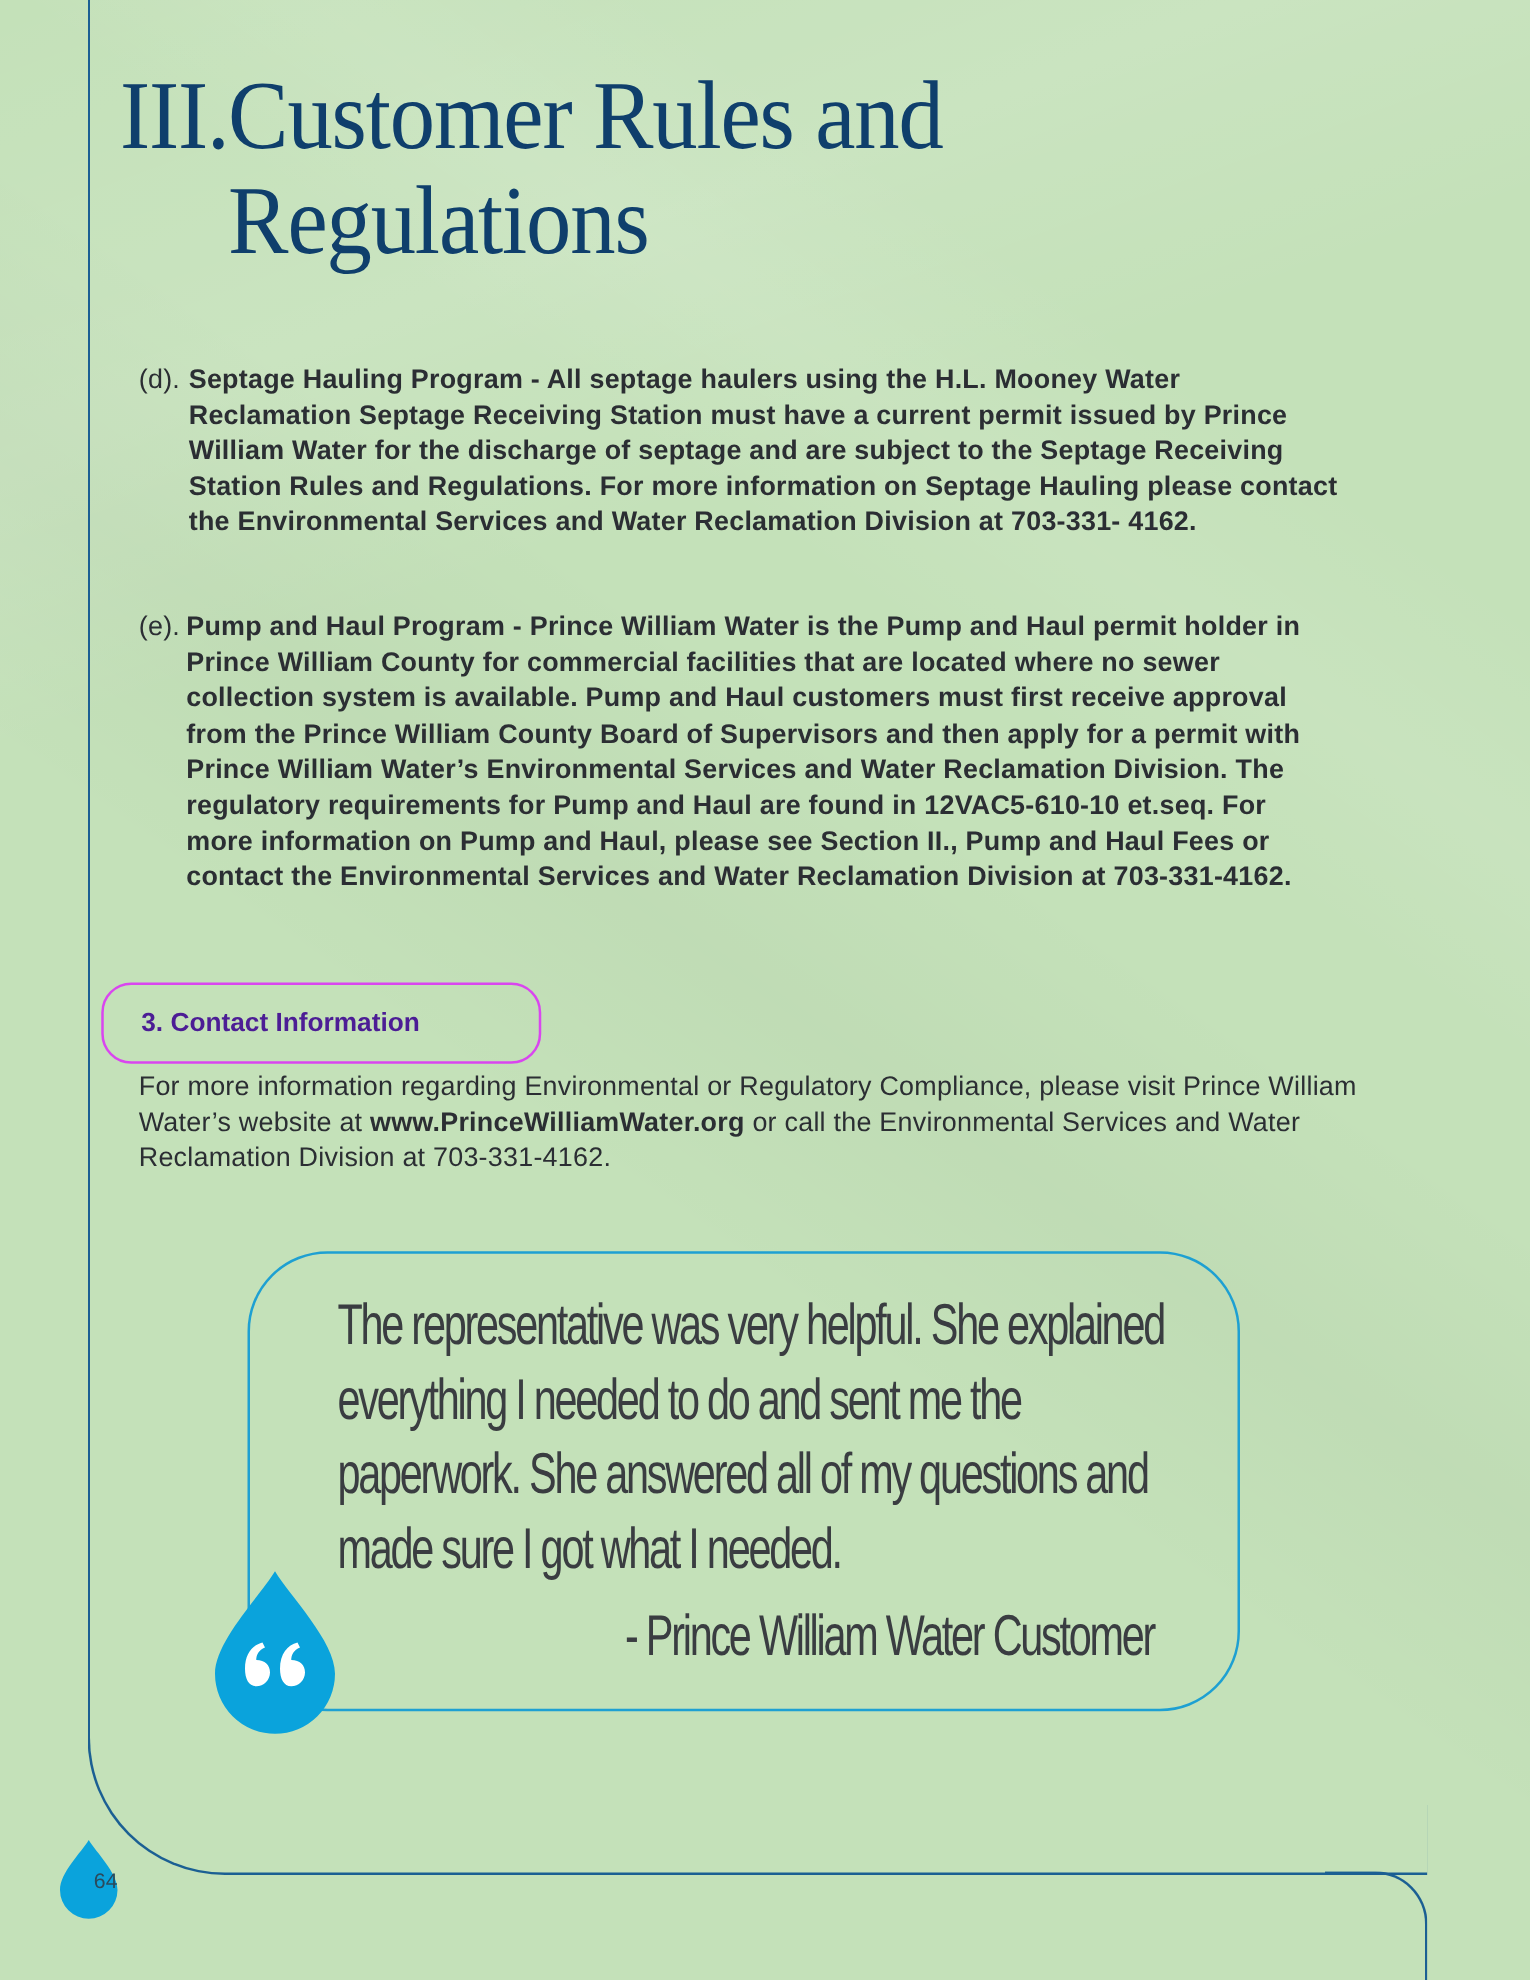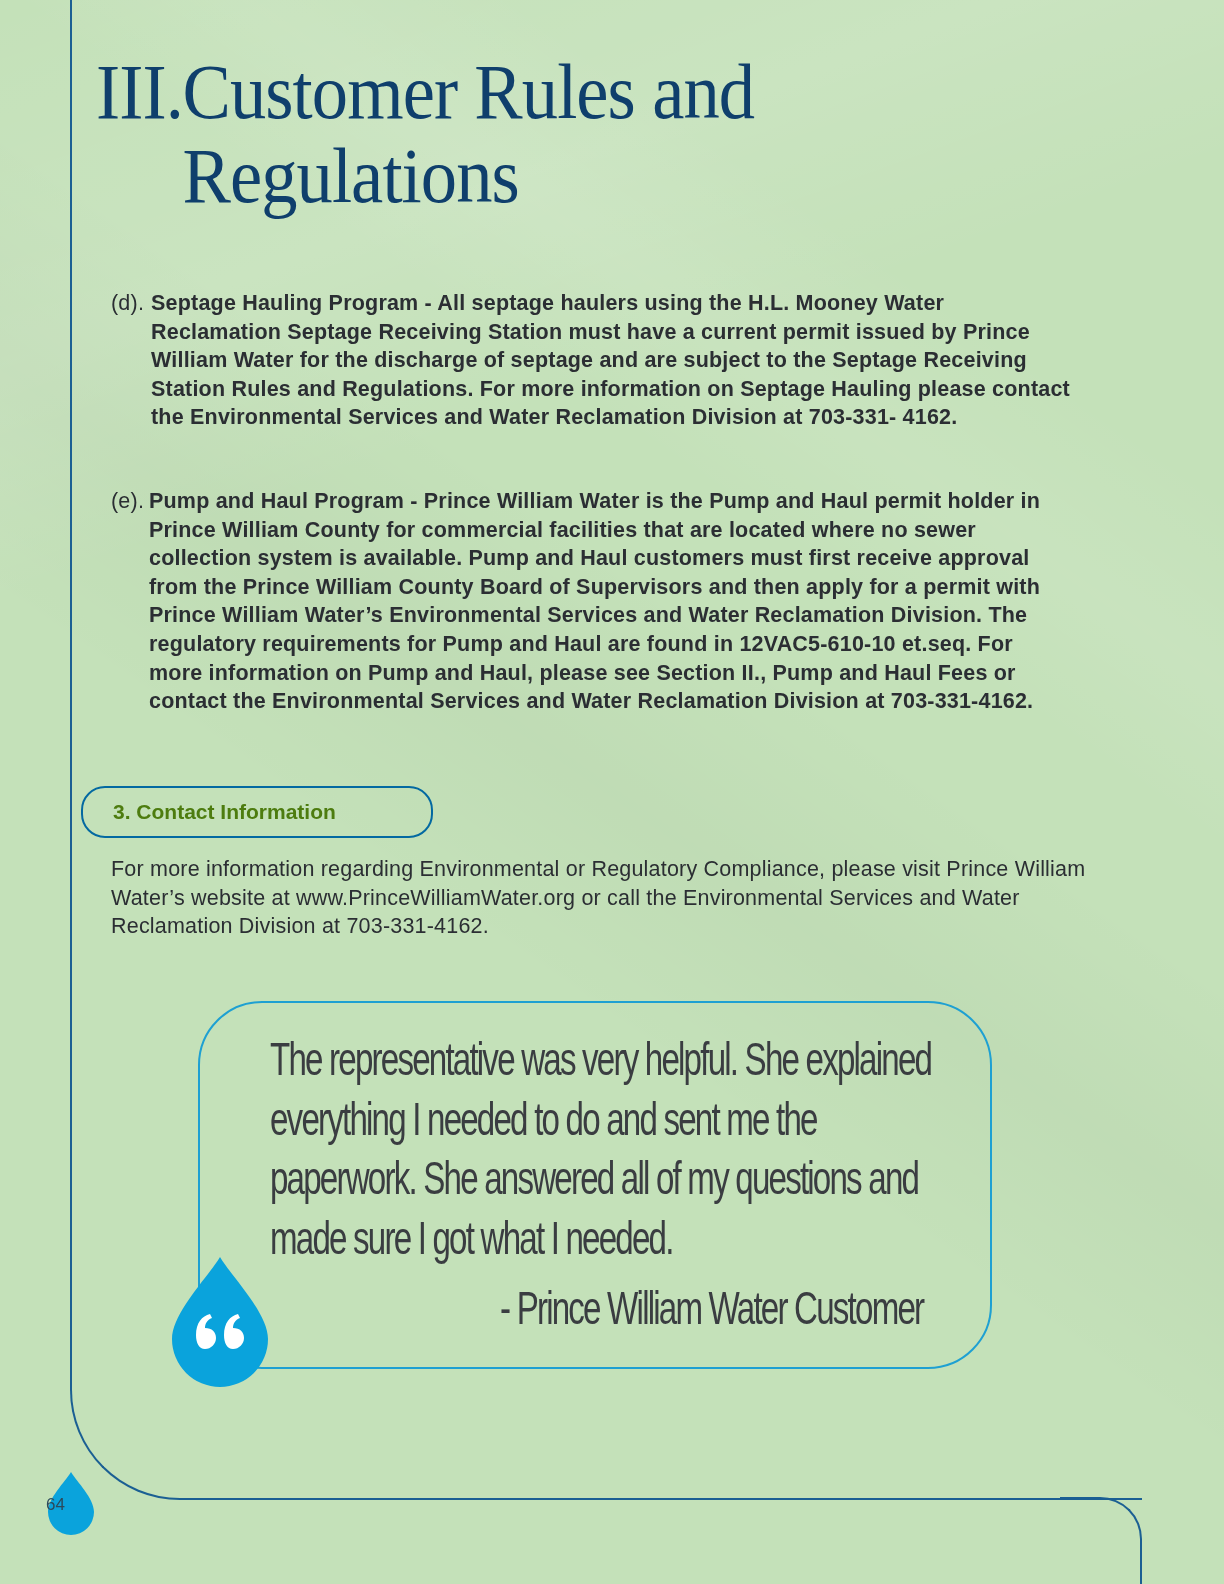--- a/index.html
+++ b/index.html
@@ -36,49 +36,49 @@
     .item {
       position: absolute; left: 111px; width: 960px; margin: 0;
       color: #2b2e33; font-size: 21.5px; line-height: 28.6px; letter-spacing: 0.2px;
     }
     .item .lbl { position: absolute; left: 0; top: 0; }
     .item .body { display: block; padding-left: 40px; font-weight: bold; }
     .item-d { top: 289px; }
     .item-e { top: 487px; }
     .item-e .body { padding-left: 38px; }
     .pill {
-      position: absolute; left: 81px; top: 786px; width: 352px; height: 52px;
-      border: 2px solid #0369a1; border-radius: 24px; box-sizing: border-box;
+      position: absolute; left: 81px; top: 786px; width: 352px; height: 65px;
+      border: 2px solid #d946ef; border-radius: 24px; box-sizing: border-box;
       display: flex; align-items: center; padding-left: 30px;
-      font-weight: bold; font-size: 21px; color: #4d7c0f;
+      font-weight: bold; font-size: 21px; color: #4c1d95;
     }
     .contact {
       position: absolute; left: 111px; top: 855px; width: 980px; margin: 0;
       color: #2b2e33; font-size: 21.5px; line-height: 28.6px; letter-spacing: 0.2px;
     }
-    .contact b { font-weight: normal; text-align: center; }
+    .contact b { font-weight: bold; text-align: center; }
     .quote-box {
       position: absolute; left: 198px; top: 1001px; width: 794px; height: 368px;
       border: 2px solid #1ea0d2; border-radius: 64px; box-sizing: border-box;
     }
     .quote-text {
       position: absolute; left: 270px; top: 1030px; width: 700px; margin: 0;
       font-family: "Liberation Sans", sans-serif; color: #3a3d41;
       font-size: 46px; line-height: 59.5px; letter-spacing: -2.5px;
       transform: scaleX(0.72); transform-origin: left top; width: 930px;
     }
     .quote-attr {
       position: absolute; left: 500px; top: 1280px; margin: 0;
       color: #3a3d41; font-size: 46px; line-height: 56px; letter-spacing: -2.5px;
       transform: scaleX(0.72); transform-origin: left top; white-space: nowrap;
     }
     .drop-quote { position: absolute; left: 170px; top: 1255px; width: 100px; height: 134px; }
     .page-drop { position: absolute; left: 46px; top: 1470px; width: 50px; height: 68px; }
     .page-num {
-      position: absolute; left: 46px; top: 1495px; width: 48px; text-align: left;
+      position: absolute; left: 46px; top: 1495px; width: 48px; text-align: right;
       font-size: 17px; color: #2b4a5c;
     }
   </style>
 </head>
 <body>
 
 <div class="bg-wave"></div>
 <div class="frame"></div>
 <div class="frame-tail"></div>
 

